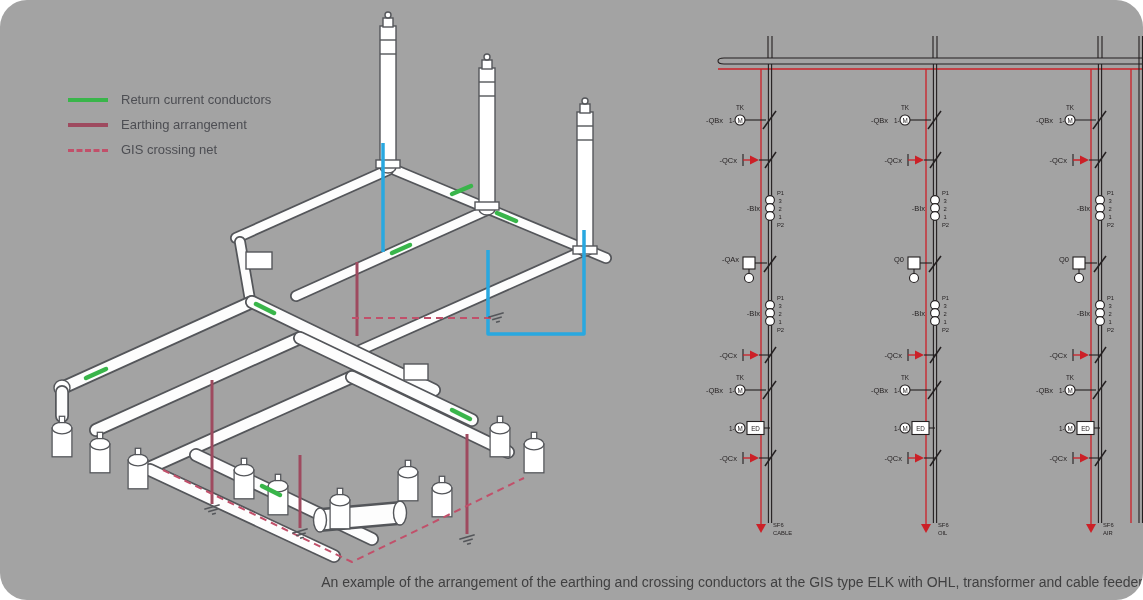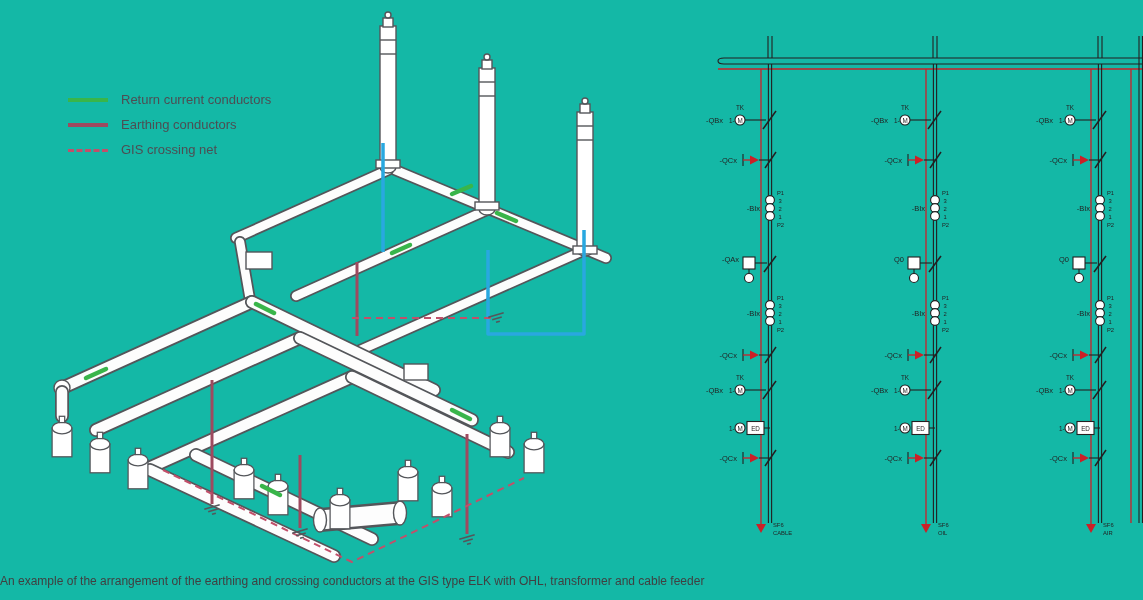--- a/index.html
+++ b/index.html
@@ -1,29 +1,29 @@
 <!DOCTYPE html>
 <html><head>
 <meta charset="utf-8">
 <style>
   html,body{margin:0;padding:0;background:#fff;}
-  .page{position:relative;width:1143px;height:600px;background:#14b8a6;overflow:hidden;
-        font-family:"Liberation Sans",sans-serif;}
+  .page{position:relative;width:1143px;height:600px;background:#a3a3a3;overflow:hidden;
+        font-family:"Liberation Sans",sans-serif;border-radius:27px;}
   
   .legend{position:absolute;left:68px;top:92px;width:250px;font-size:13px;color:#4d4e53;}
   .legend-row{display:flex;align-items:flex-start;margin-bottom:9px;}
   .swatch{width:40px;height:4px;margin:6px 13px 0 0;flex:0 0 40px;}
   .sw-green{background:#39b54a;}
   .sw-maroon{background:#9e4a5f;}
   .sw-blue{background:#29a8e0;}
   .sw-dashed{height:0;background:none;border-top:3px dashed #c1506a;margin-top:7px;}
   .legend-label{white-space:pre-line;line-height:16px;}
   
-  .caption{position:absolute;left:0;top:574px;width:100%;text-align:left;
-           font-size:12px;color:#404041;}
+  .caption{position:absolute;left:0;top:574px;width:100%;text-align:right;
+           font-size:14px;color:#404041;}
   
   #iso{position:absolute;left:0;top:0;}
   #iso .po{stroke:#54565a;stroke-width:14;stroke-linecap:round;fill:none;}
   #iso .pi{stroke:#fdfdfd;stroke-width:10.5;stroke-linecap:round;fill:none;}
   #iso .po2{stroke:#54565a;stroke-width:12;stroke-linecap:round;fill:none;}
   #iso .pi2{stroke:#fdfdfd;stroke-width:8.5;stroke-linecap:round;fill:none;}
   #iso .po3{stroke:#54565a;stroke-width:24;stroke-linecap:butt;fill:none;}
   #iso .pi3{stroke:#fdfdfd;stroke-width:19;stroke-linecap:butt;fill:none;}
   #iso .wf{fill:#ffffff;stroke:#54565a;stroke-width:1.4;}
   #iso .k{stroke:#54565a;stroke-width:1.4;fill:none;}
@@ -168,21 +168,21 @@
     </g>
   </svg>
 
   <div class="legend">
     <div class="legend-row">
       <span class="swatch sw-green"></span>
       <span class="legend-label">Return current conductors</span>
     </div>
     <div class="legend-row">
       <span class="swatch sw-maroon"></span>
-      <span class="legend-label">Earthing conductors</span>
+      <span class="legend-label">Earthing arrangement</span>
     </div>
     <div class="legend-row">
       <span class="swatch sw-dashed"></span>
       <span class="legend-label">GIS crossing net</span>
     </div>
   </div>
 
   <svg id="sch" width="483" height="560" viewBox="0 0 483 560">
     <defs>
       <g id="fsym">

